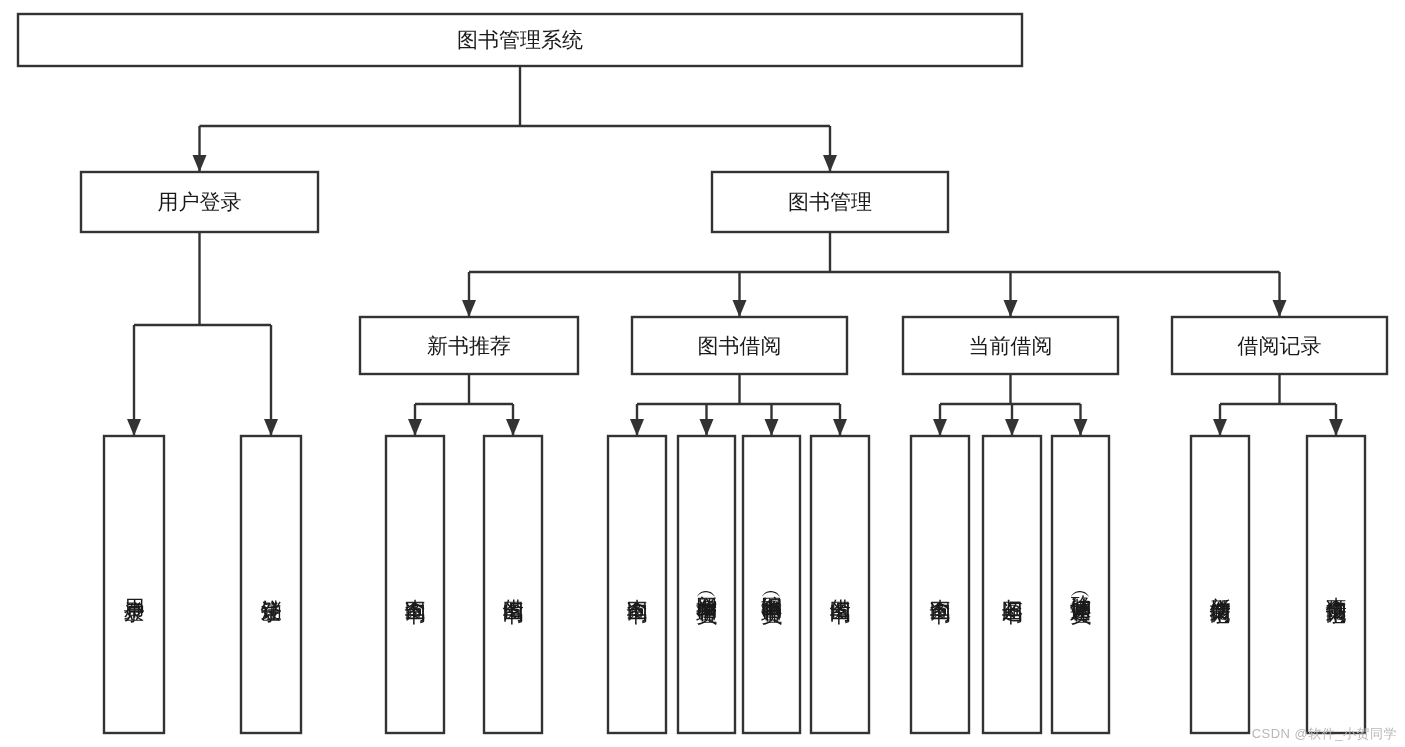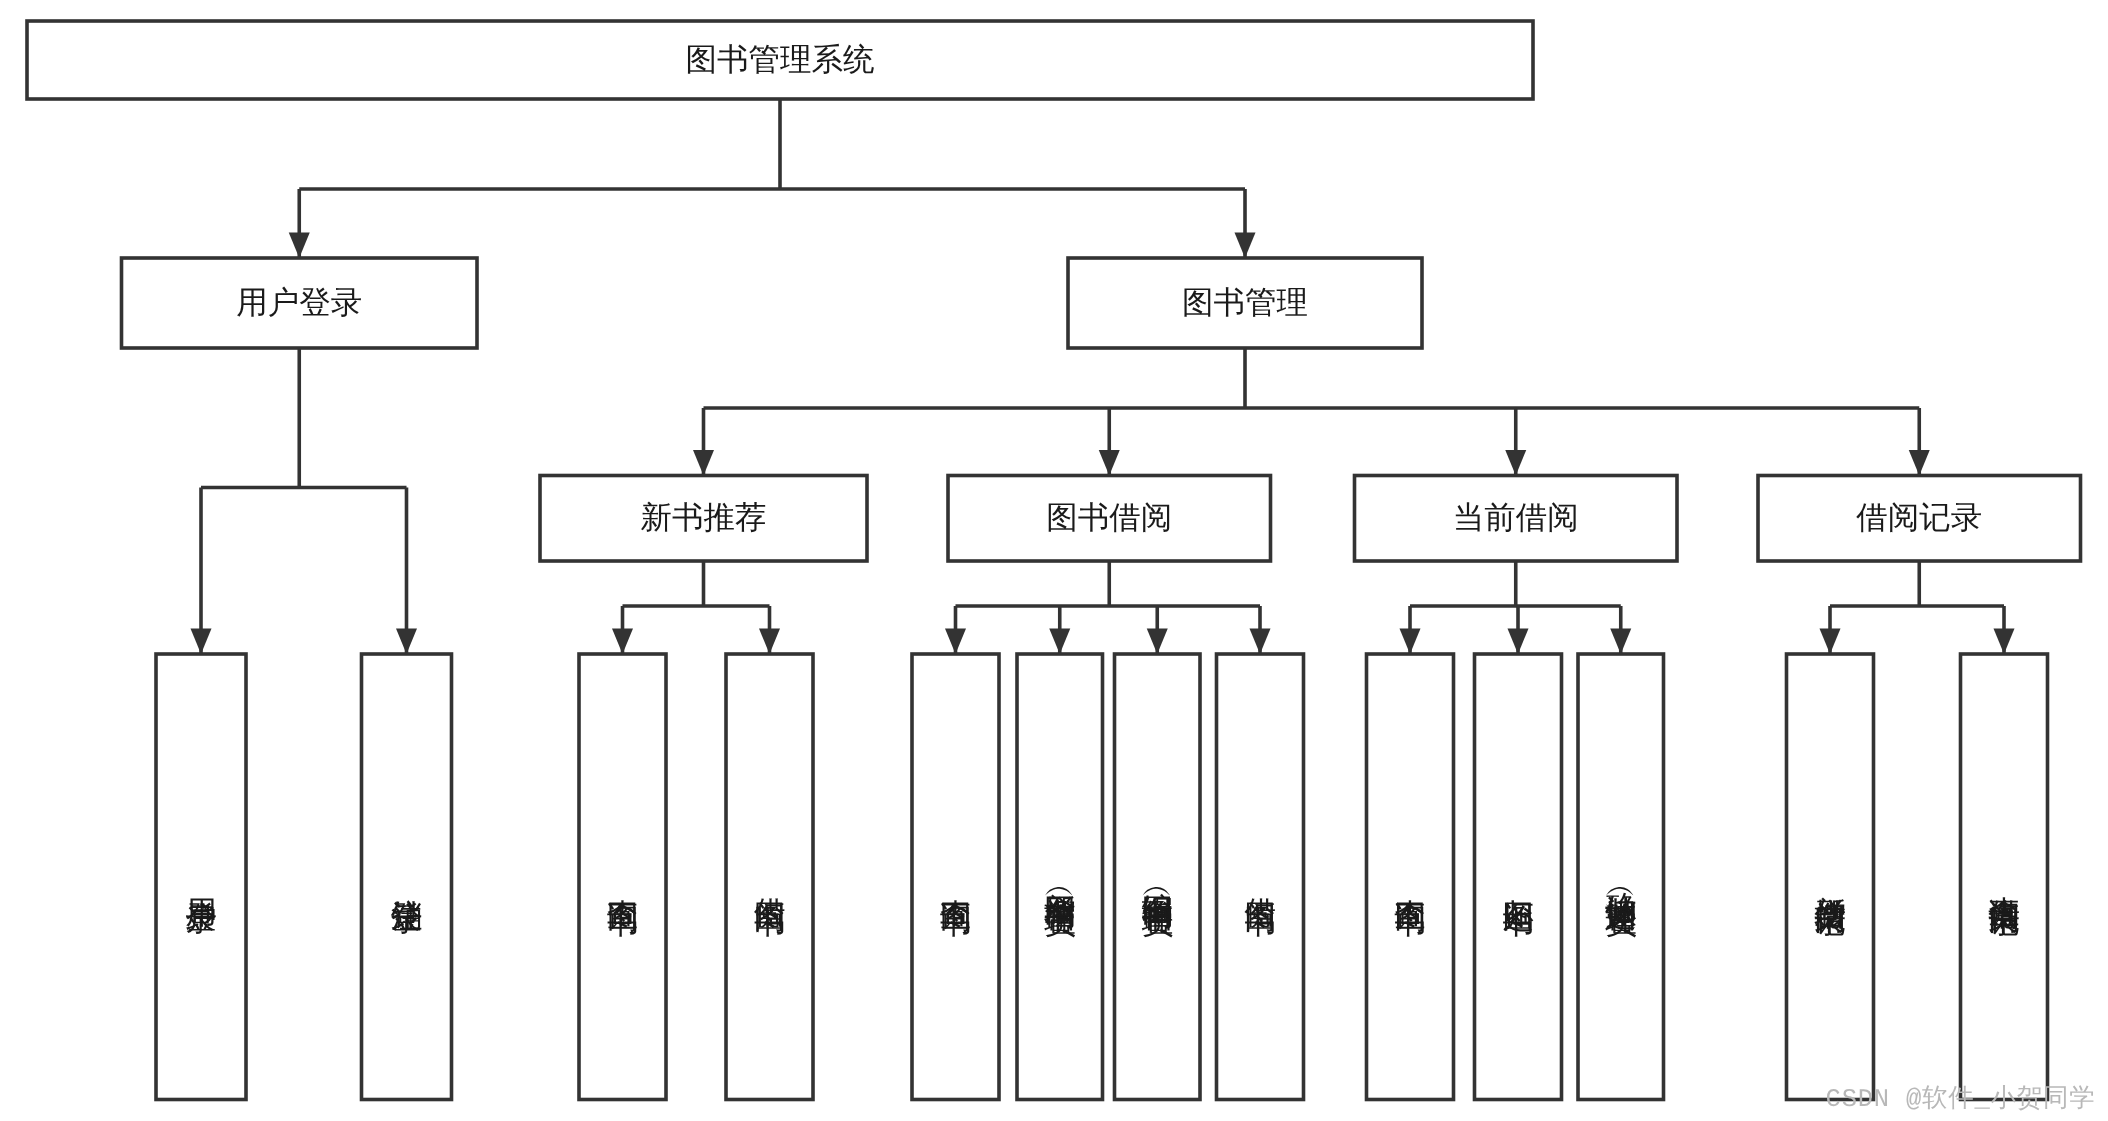--- a/index.html
+++ b/index.html
@@ -59,22 +59,22 @@
     display: flex;
     align-items: center;
     justify-content: center;
     white-space: nowrap;
     user-select: none;
   }
   .watermark {
     position: absolute;
     right: 8px;
     bottom: 4px;
-    font-family: Liberation Mono, monospace;
-    font-size: 17px;
+    font-family: Liberation Sans, sans-serif;
+    font-size: 13px;
     color: #b8b8b8;
     white-space: nowrap;
     letter-spacing: 0.5px;
   }
 </style>
 </head>
 <body>
 
 <div id="diagram-root">
 

